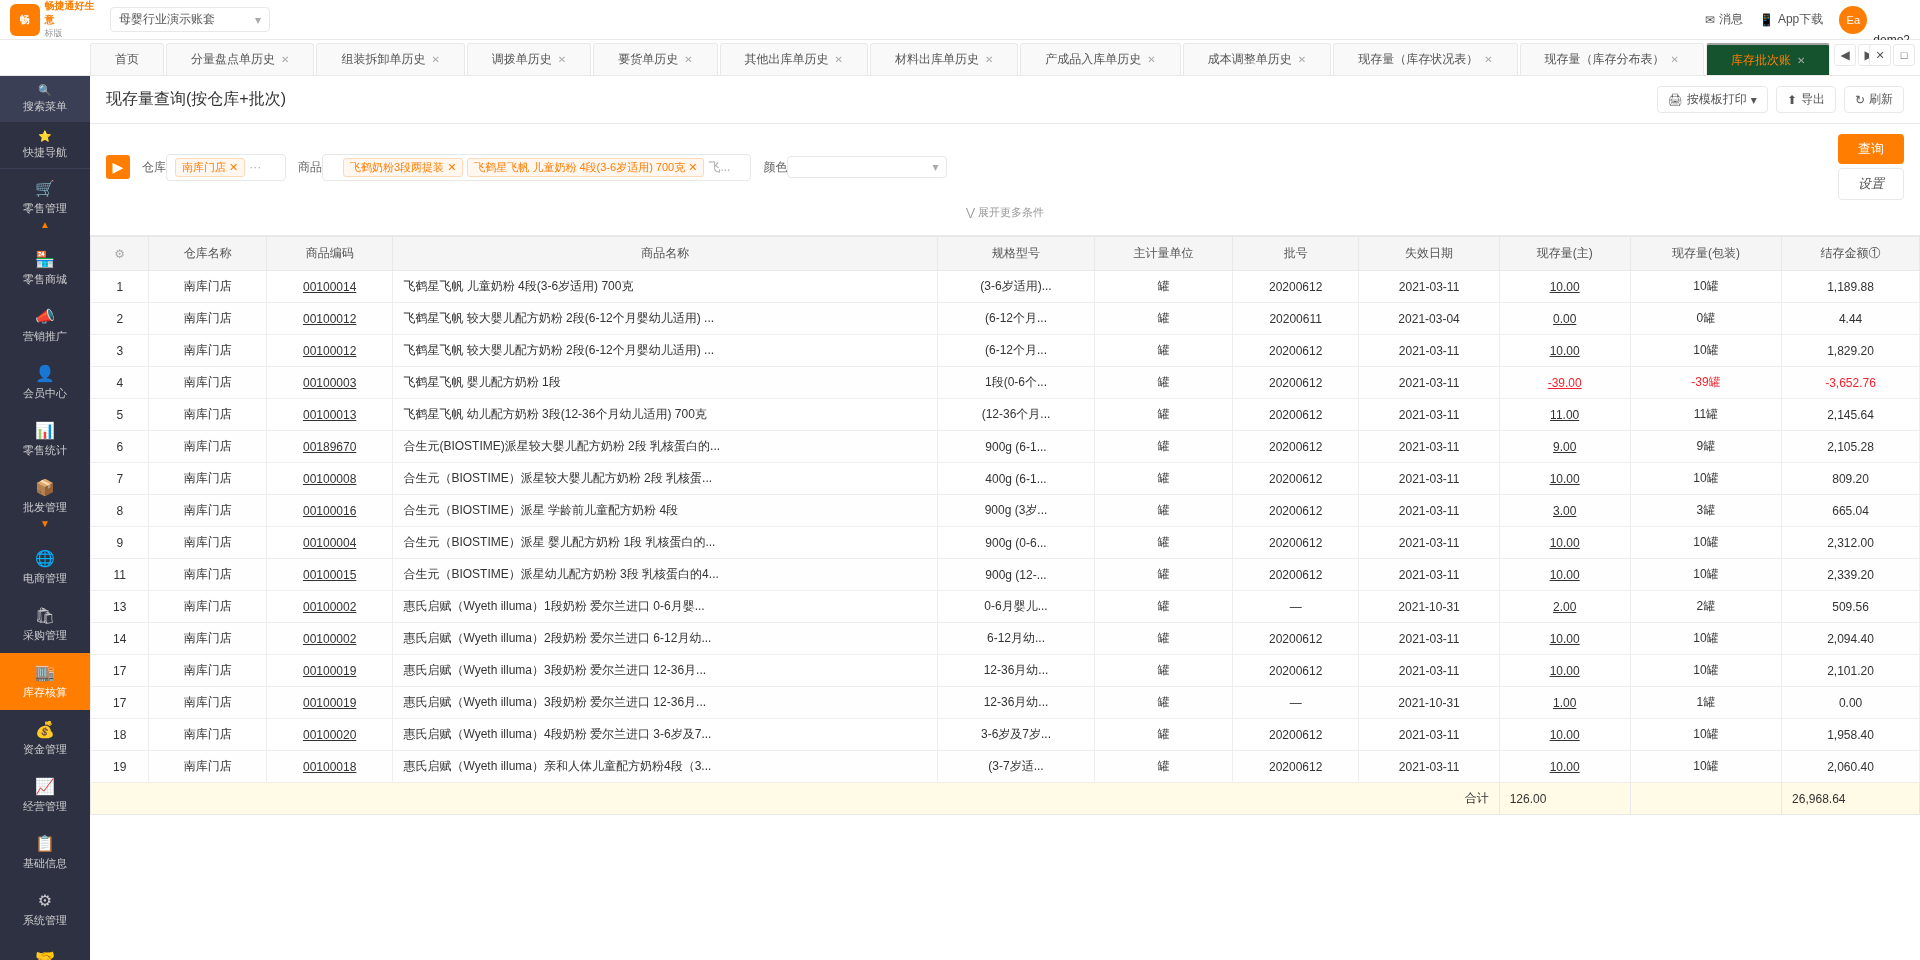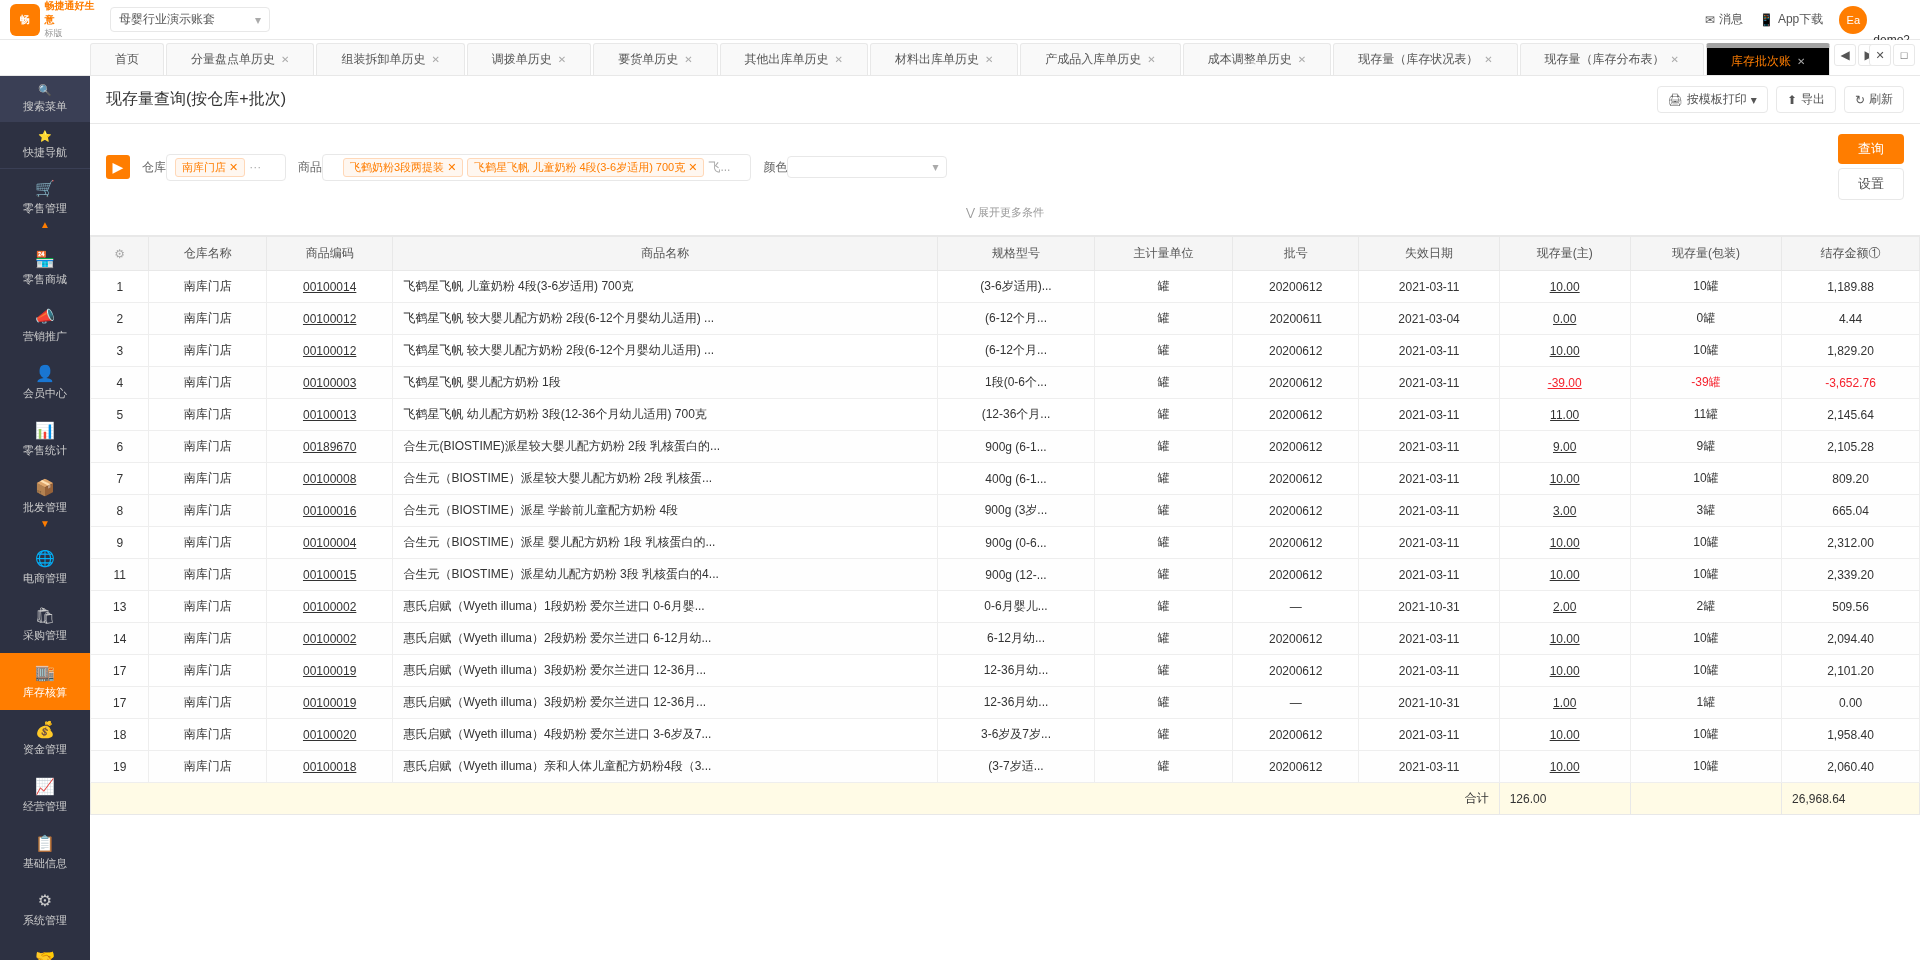--- a/index.html
+++ b/index.html
@@ -15,21 +15,21 @@
     .industry-select { display: flex; align-items: center; gap: 4px; border: 1px solid #e8e8e8; border-radius: 4px; padding: 3px 8px; cursor: pointer; font-size: 12px; color: #555; min-width: 160px; }
     .industry-select .chevron { color: #aaa; margin-left: auto; }
     .top-right { margin-left: auto; display: flex; align-items: center; gap: 16px; }
     .top-icon-btn { display: flex; align-items: center; gap: 4px; cursor: pointer; color: #555; font-size: 12px; }
     .avatar { width: 28px; height: 28px; background: #ff7d00; border-radius: 50%; display: flex; align-items: center; justify-content: center; color: #fff; font-size: 11px; cursor: pointer; }
     .user-name { font-size: 12px; color: #333; cursor: pointer; margin-top: 41px; }
 
     
     .tab-bar { height: 36px; background: #fff; border-bottom: 1px solid #e8e8e8; display: flex; align-items: flex-end; padding: 0 0 0 90px; overflow: hidden; flex-shrink: 0; position: relative; }
     .tab-item { height: 32px; padding: 0 24px; display: flex; align-items: center; gap: 6px; border: 1px solid #e8e8e8; border-bottom: none; background: #f9f9f9; cursor: pointer; font-size: 12px; color: #555; white-space: nowrap; margin-right: 2px; border-radius: 3px 3px 0 0; }
-    .tab-item.active { background: #000000; color: #ff7d00; border-top: 5px solid #a3a3a3; font-weight: 500; }
+    .tab-item.active { background: #14532d; color: #ff7d00; border-top: 2px solid #a3a3a3; font-weight: 500; }
     .tab-item .tab-close { color: #aaa; font-size: 10px; cursor: pointer; }
     .tab-nav-btns { position: absolute; right: 40px; top: 4px; display: flex; gap: 2px; }
     .tab-nav-btn { width: 22px; height: 22px; border: 1px solid #e8e8e8; background: #fff; border-radius: 3px; cursor: pointer; display: flex; align-items: center; justify-content: center; font-size: 12px; color: #555; }
     .tab-close-all { position: absolute; right: 5px; top: 4px; display: flex; gap: 2px; }
     .tab-close-btn { width: 22px; height: 22px; border: 1px solid #e8e8e8; background: #fff; border-radius: 3px; cursor: pointer; display: flex; align-items: center; justify-content: center; font-size: 11px; color: #555; }
 
     
     .main-layout { display: flex; flex: 1; overflow: hidden; }
 
     
@@ -61,21 +61,21 @@
     .filter-tag-container { display: flex; align-items: center; gap: 4px; border: 1px solid #e8e8e8; border-radius: 4px; padding: 3px 8px; min-width: 120px; background: #fff; }
     .filter-tag { background: #fff7f0; border: 1px solid #ffd8b8; color: #ff7d00; border-radius: 3px; padding: 1px 6px; font-size: 11px; display: flex; align-items: center; gap: 3px; }
     .filter-tag .remove { cursor: pointer; color: #ff7d00; }
     .filter-more { color: #aaa; cursor: pointer; }
     .filter-product-container { display: flex; align-items: center; gap: 4px; border: 1px solid #e8e8e8; border-radius: 4px; padding: 3px 20px; min-width: 400px; background: #fff; flex-wrap: wrap; }
     .filter-color-container { display: flex; align-items: center; gap: 4px; border: 1px solid #e8e8e8; border-radius: 4px; padding: 3px 8px; min-width: 160px; background: #fff; }
     .color-chevron { margin-left: auto; color: #aaa; cursor: pointer; }
     .expand-more { display: flex; align-items: center; justify-content: center; width: 100%; padding: 5px 0; }
     .expand-more-btn { color: #999; font-size: 11px; cursor: pointer; display: flex; align-items: center; gap: 3px; }
     .btn-query { background: #ff7d00; color: #fff; border: none; padding: 6px 20px; border-radius: 4px; cursor: pointer; font-size: 13px; }
-    .btn-setting { background: #fff; color: #555; border: 1px solid #e8e8e8; padding: 6px 16px; border-radius: 4px; cursor: pointer; font-size: 13px; }
+    .btn-setting { background: #fff; color: #555; border: 1px solid #e8e8e8; padding: 6px 16px; border-radius: 4px; cursor: pointer; font-size: 13px; font-style: italic; }
     .query-btns { display: flex; flex-direction: column; gap: 4px; margin-left: auto; flex-shrink: 0; }
 
     
     .table-wrapper { flex: 1; overflow: auto; background: #fff; margin: 0; }
     table { width: 100%; border-collapse: collapse; font-size: 12px; }
     thead th { background: #f5f5f5; border: 1px solid #e8e8e8; padding: 8px 10px; text-align: center; color: #555; font-weight: 500; white-space: nowrap; position: sticky; top: 0; z-index: 1; }
     tbody td { border: 1px solid #eee; padding: 7px 10px; text-align: center; color: #333; }
     tbody tr:nth-child(even) { background: #fefefe; }
     .negative { color: #f5222d; }
     .underline { text-decoration: underline; cursor: pointer; }

